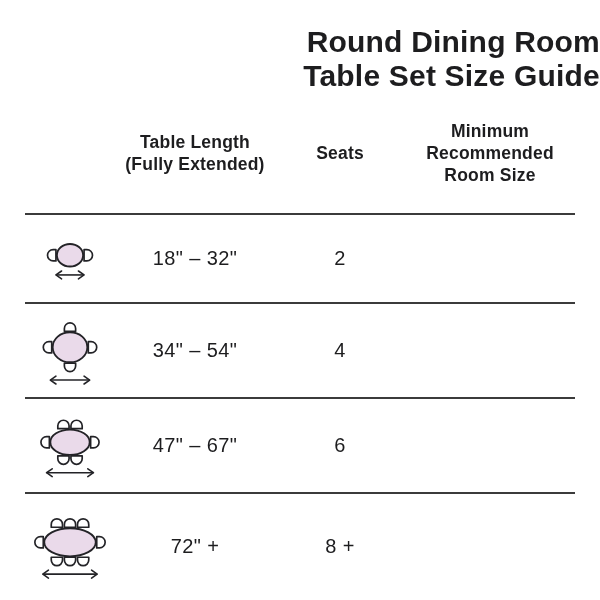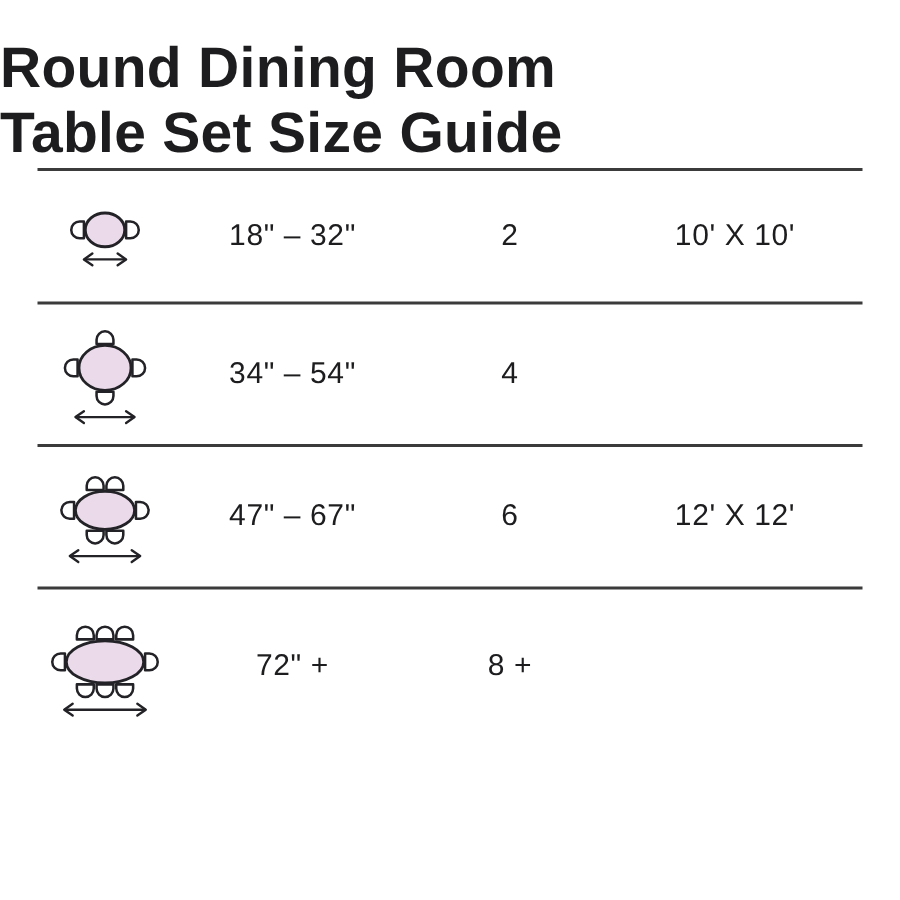--- a/index.html
+++ b/index.html
@@ -3,22 +3,22 @@
 <meta charset="utf-8">
 <style>
   html,body{margin:0;padding:0}
   body{
     width:600px;height:600px;background:var(--bg,#fff);
     font-family:"Liberation Sans","DejaVu Sans",sans-serif;
     color:var(--ink,#1d1d1f);
   }
   .page{width:600px;height:600px;overflow:hidden;background:var(--bg,#fff)}
   .title{
-    margin:0;padding-top:25px;text-align:left;
-    font-size:38px;line-height:1.14;font-weight:700;letter-spacing:.2px;
+    margin:0;padding-top:25px;text-align:right;
+    font-size:30px;line-height:1.14;font-weight:700;letter-spacing:.2px;
     white-space:pre-line;color:var(--ink,#1d1d1f);
   }
   .grid{
     display:grid;grid-template-columns:90px 160px 130px 170px;
     margin:0 25px;align-items:center;
   }
   .grid .cell{text-align:center}
   .header-grid{height:120px}
   .head{
     font-size:17.5px;font-weight:700;line-height:1.27;
@@ -30,35 +30,43 @@
   .icon-cell{display:flex;justify-content:center;align-items:center}
 </style>
 </head>
 <body>
 
 <div class="page">
 
   <h1 class="title">Round Dining Room
 Table Set Size Guide</h1>
 
+  <div class="grid header-grid">
+    <div class="cell"></div>
+    <div class="cell head">Table Length
+(Fully Extended)</div>
+    <div class="cell head">Seats</div>
+    <div class="cell head">Minimum
+Recommended
+Room Size</div>
+  </div>
 
   <div class="grid row r1">
     <div class="cell icon-cell">
         <svg viewBox="0 0 96 80" width="96" height="80">
           <path d="M 33 30 L 30 30 A 6 6 0 0 0 30 42 L 33 42 Z" fill="#ffffff" stroke="#232327" stroke-width="1.8" stroke-linejoin="round"></path>
           <path d="M 63 30 L 66 30 A 6 6 0 0 1 66 42 L 63 42 Z" fill="#ffffff" stroke="#232327" stroke-width="1.8" stroke-linejoin="round"></path>
           <ellipse cx="48" cy="36" rx="14" ry="12" fill="#eadaea" stroke="#232327" stroke-width="2"></ellipse>
           <line x1="33" y1="57" x2="63" y2="57" stroke="#232327" stroke-width="1.7"></line>
           <path d="M 39 52.8 L 33 57 L 39 61.2" fill="none" stroke="#232327" stroke-width="1.7" stroke-linecap="round" stroke-linejoin="round"></path>
           <path d="M 57 52.8 L 63 57 L 57 61.2" fill="none" stroke="#232327" stroke-width="1.7" stroke-linecap="round" stroke-linejoin="round"></path>
         </svg>
       </div>
     <div class="cell val">18" – 32"</div>
     <div class="cell val">2</div>
-    <div class="cell val">10' X 10'</div>
   </div>
 
   <div class="grid row r2">
     <div class="cell icon-cell">
         <svg viewBox="0 0 96 80" width="96" height="80">
           <path d="M 42 19 L 42 16 A 6 6 0 0 1 54 16 L 54 19 Z" fill="#ffffff" stroke="#232327" stroke-width="1.8" stroke-linejoin="round"></path>
           <path d="M 42 53 L 42 56 A 6 6 0 0 0 54 56 L 54 53 Z" fill="#ffffff" stroke="#232327" stroke-width="1.8" stroke-linejoin="round"></path>
           <path d="M 28.5 30 L 25.5 30 A 6 6 0 0 0 25.5 42 L 28.5 42 Z" fill="#ffffff" stroke="#232327" stroke-width="1.8" stroke-linejoin="round"></path>
           <path d="M 67.5 30 L 70.5 30 A 6 6 0 0 1 70.5 42 L 67.5 42 Z" fill="#ffffff" stroke="#232327" stroke-width="1.8" stroke-linejoin="round"></path>
           <ellipse cx="48" cy="36" rx="18.5" ry="16" fill="#eadaea" stroke="#232327" stroke-width="2"></ellipse>
@@ -81,21 +89,20 @@
           <path d="M 26 30 L 23 30 A 6 6 0 0 0 23 42 L 26 42 Z" fill="#ffffff" stroke="#232327" stroke-width="1.8" stroke-linejoin="round"></path>
           <path d="M 70 30 L 73 30 A 6 6 0 0 1 73 42 L 70 42 Z" fill="#ffffff" stroke="#232327" stroke-width="1.8" stroke-linejoin="round"></path>
           <ellipse cx="48" cy="36" rx="21" ry="13.5" fill="#eadaea" stroke="#232327" stroke-width="2"></ellipse>
           <line x1="23" y1="68.5" x2="73" y2="68.5" stroke="#232327" stroke-width="1.7"></line>
           <path d="M 29 64.3 L 23 68.5 L 29 72.7" fill="none" stroke="#232327" stroke-width="1.7" stroke-linecap="round" stroke-linejoin="round"></path>
           <path d="M 67 64.3 L 73 68.5 L 67 72.7" fill="none" stroke="#232327" stroke-width="1.7" stroke-linecap="round" stroke-linejoin="round"></path>
         </svg>
       </div>
     <div class="cell val">47" – 67"</div>
     <div class="cell val">6</div>
-    <div class="cell val">12' X 12'</div>
   </div>
 
   <div class="grid row r4">
     <div class="cell icon-cell">
         <svg viewBox="0 0 96 80" width="96" height="80">
           <path d="M 28 20 L 28 17 A 6 6 0 0 1 40 17 L 40 20 Z" fill="#ffffff" stroke="#232327" stroke-width="1.8" stroke-linejoin="round"></path>
           <path d="M 42 20 L 42 17 A 6 6 0 0 1 54 17 L 54 20 Z" fill="#ffffff" stroke="#232327" stroke-width="1.8" stroke-linejoin="round"></path>
           <path d="M 56 20 L 56 17 A 6 6 0 0 1 68 17 L 68 20 Z" fill="#ffffff" stroke="#232327" stroke-width="1.8" stroke-linejoin="round"></path>
           <path d="M 28 52 L 28 55 A 6 6 0 0 0 40 55 L 40 52 Z" fill="#ffffff" stroke="#232327" stroke-width="1.8" stroke-linejoin="round"></path>
           <path d="M 42 52 L 42 55 A 6 6 0 0 0 54 55 L 54 52 Z" fill="#ffffff" stroke="#232327" stroke-width="1.8" stroke-linejoin="round"></path>

